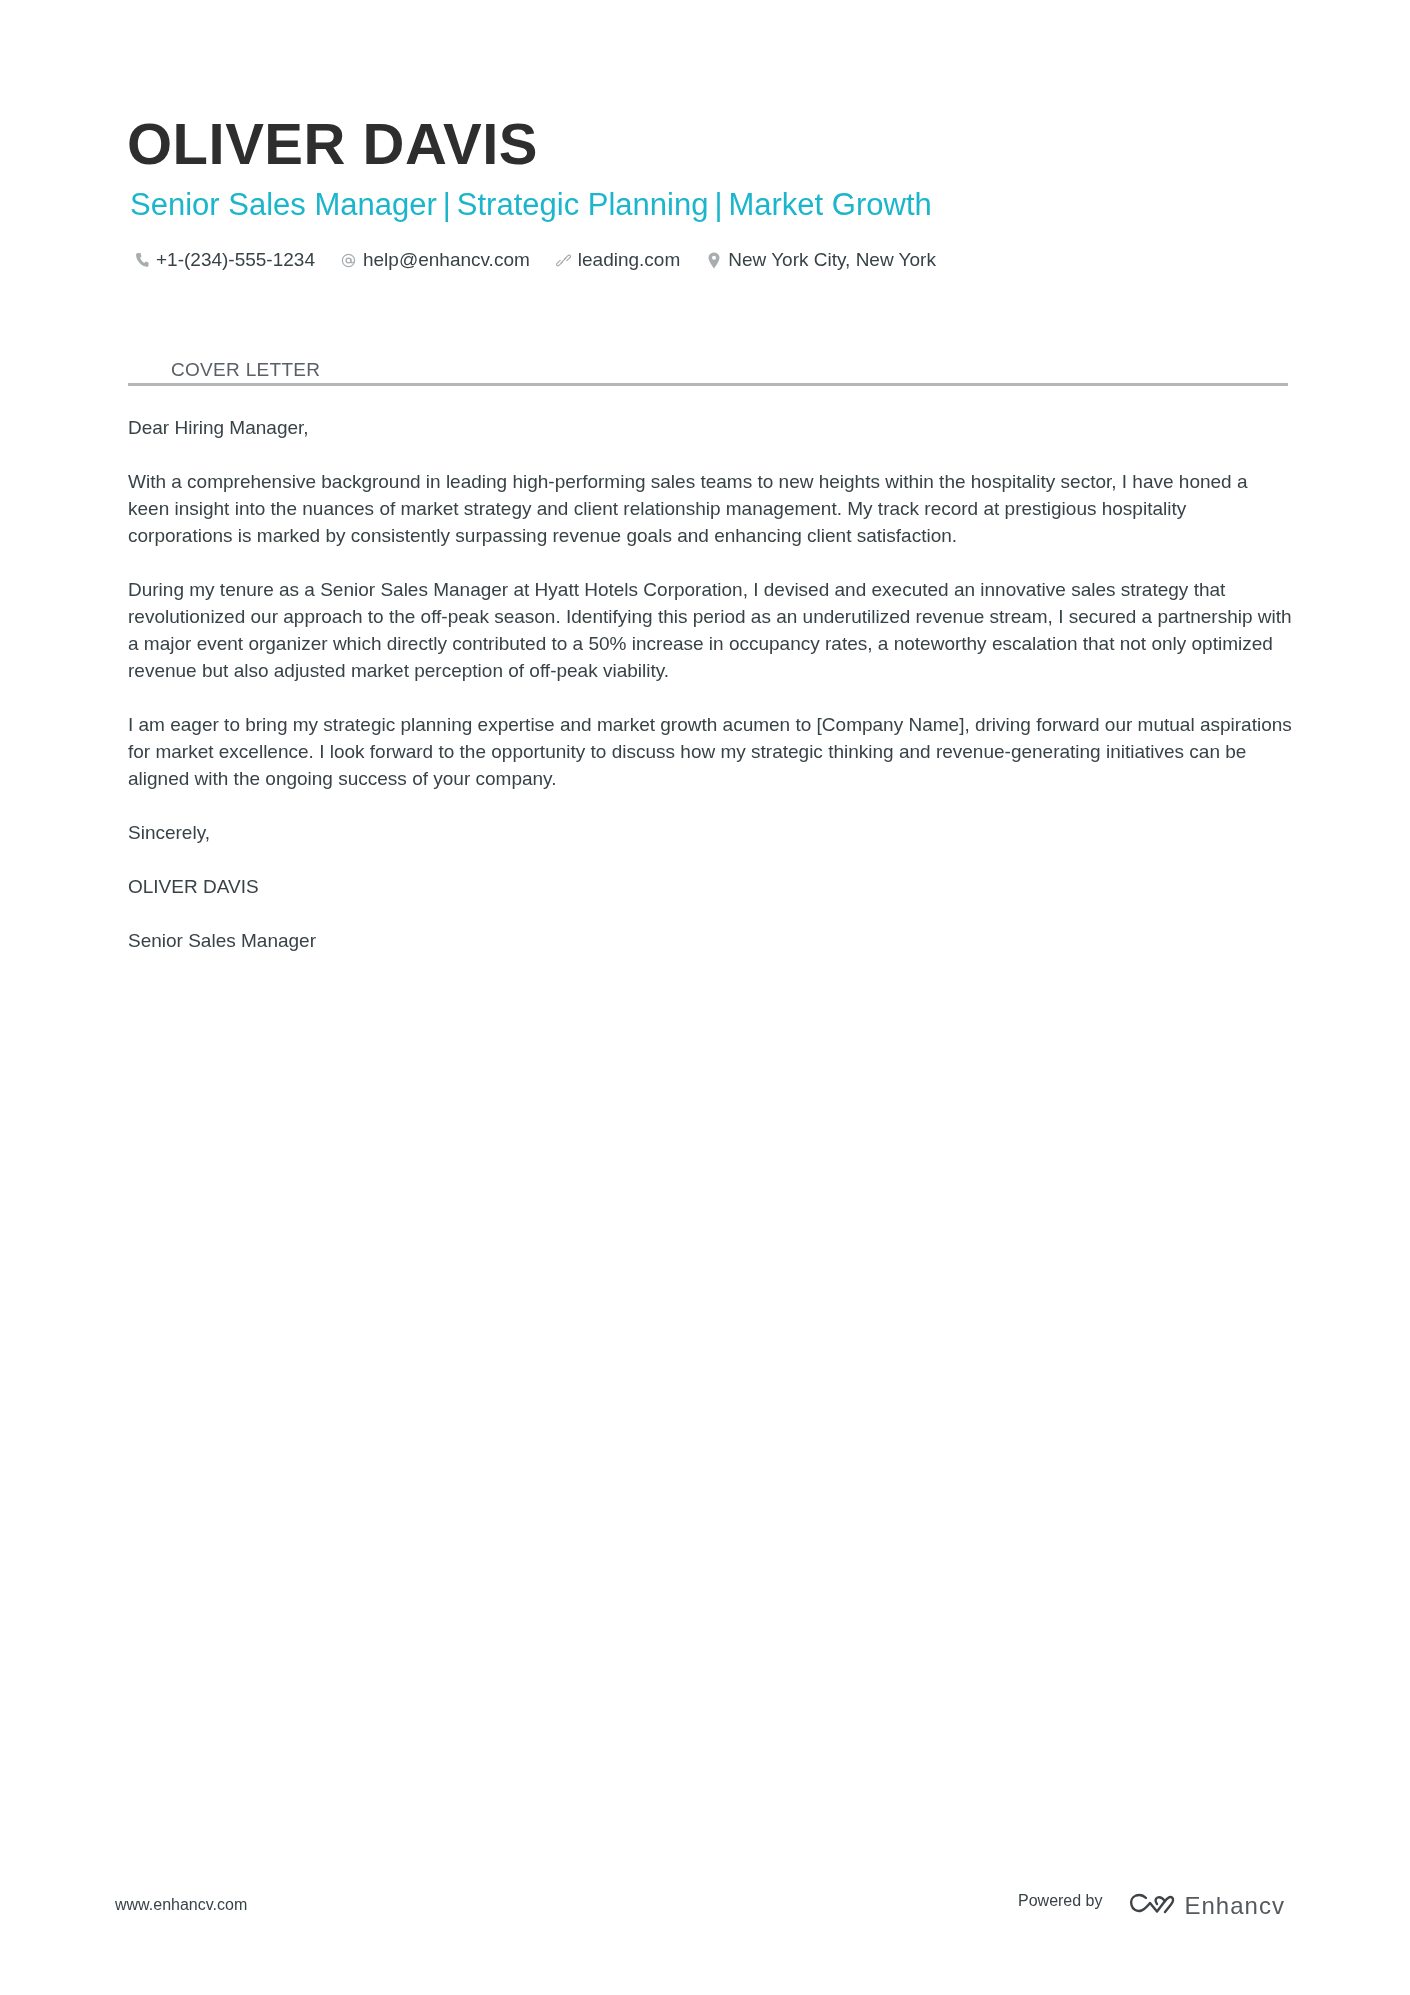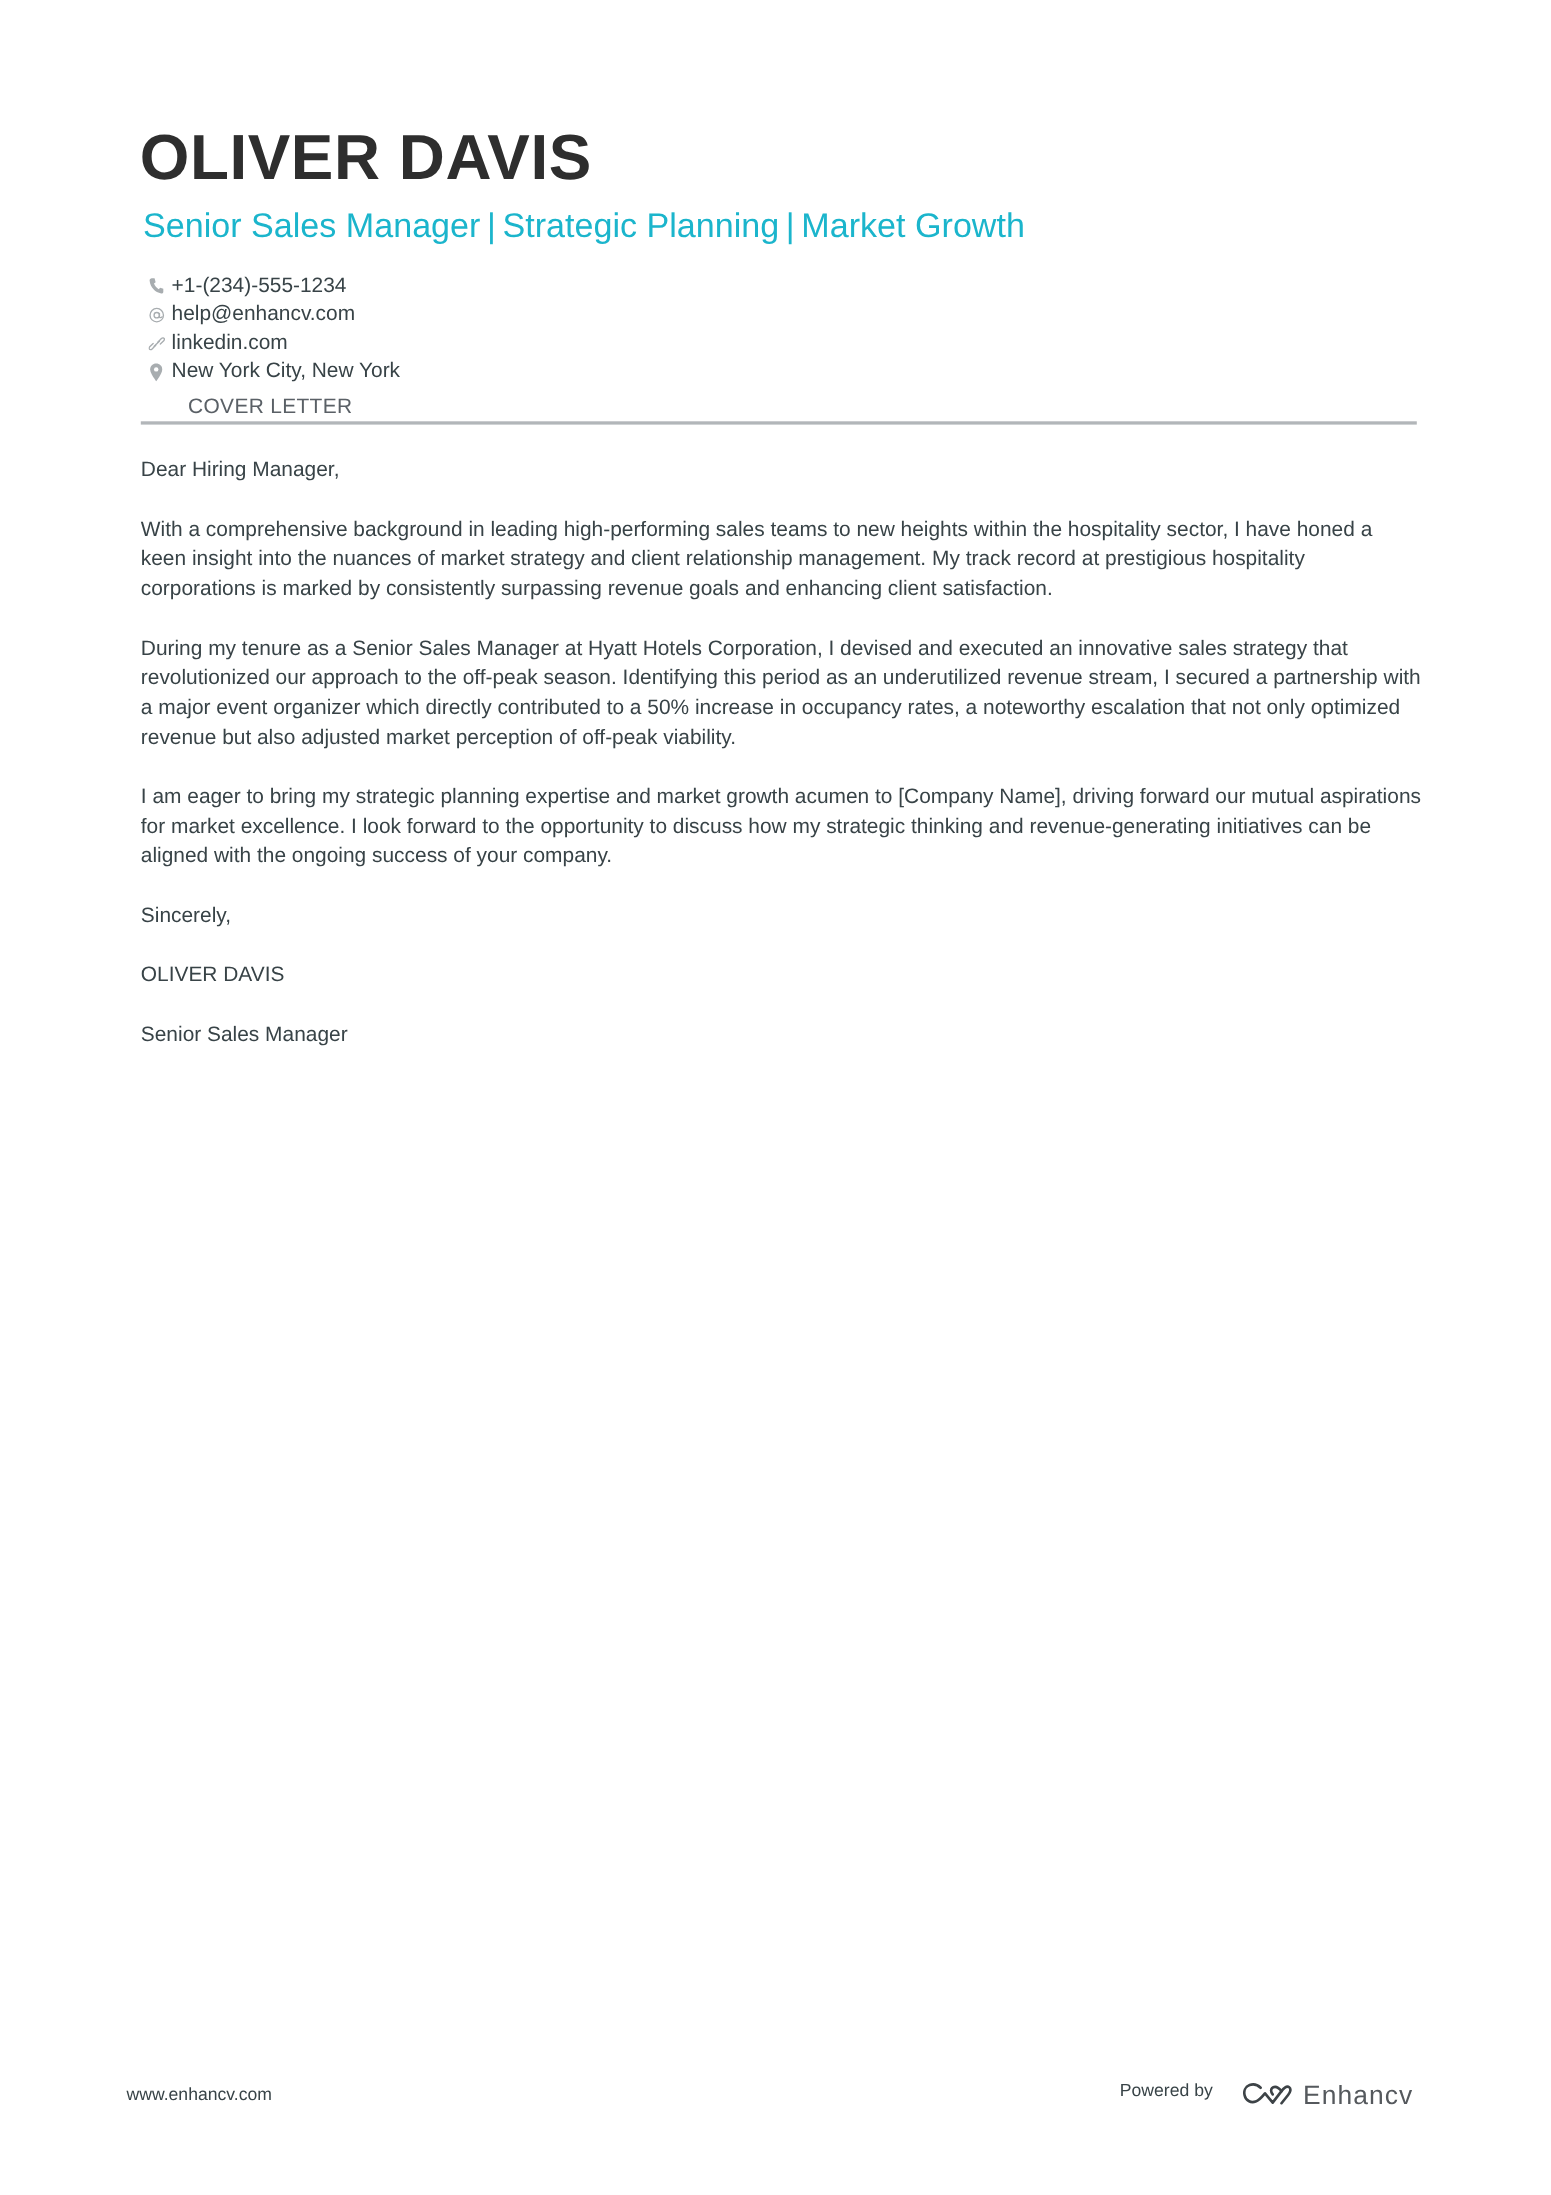--- a/index.html
+++ b/index.html
@@ -4,22 +4,22 @@
   <style>
     html, body { margin: 0; padding: 0; background: #ffffff; }
     body { width: 1410px; height: 1995px; position: relative; overflow: hidden;
            font-family: "Liberation Sans", "DejaVu Sans", sans-serif; color: #384347; }
     .page { position: absolute; left: 0; top: 0; width: 1410px; height: 1995px; text-decoration: underline; }
     .name { position: absolute; left: 127px; top: 112px; margin: 0;
             font-size: 58px; font-weight: bold; color: #2e2e2e; letter-spacing: 0.5px; line-height: 64px; }
     .subtitle { position: absolute; left: 130px; top: 183px; margin: 0;
                 font-size: 31px; color: #1bb5cc; line-height: 44px; white-space: nowrap; }
     .subtitle .sep { margin: 0 6px; }
-    .contacts { position: absolute; left: 134px; top: 247px; display: flex; align-items: flex-start;
-                font-size: 19px; color: #384347; line-height: 26px; white-space: nowrap; flex-direction: column; }
+    .contacts { position: absolute; left: 134px; top: 247px; display: flex; align-items: flex-end;
+                font-size: 19px; color: #384347; line-height: 26px; white-space: nowrap; }
     .contact { display: flex; align-items: center; margin-right: 26px; }
     .contact .icon { width: 16px; height: 18px; margin-right: 6px; display: inline-flex; align-items: center; justify-content: center; }
     .contact .icon svg { display: block; }
     .section-title { position: absolute; left: 128px; top: 358px; font-size: 19px; color: #5a6066;
                      letter-spacing: 0.3px; line-height: 24px; text-transform: uppercase; margin-left: 43px; }
     .rule { position: absolute; left: 128px; top: 383px; width: 1160px; height: 3px; background: #b2b6b9; }
     .letter { position: absolute; left: 128px; top: 414px; width: 1165px; font-size: 19px; line-height: 27px; color: #384347; }
     .letter p { margin: 0 0 27px 0; }
     .footer-left { position: absolute; left: 115px; top: 1895px; font-size: 16px; color: #384347; line-height: 20px; }
     .footer-right { position: absolute; left: 1018px; top: 1892px; display: flex; height: 26px; }
@@ -60,21 +60,21 @@
     <div class="contact">
       <span class="icon">
         <svg width="15" height="15" viewBox="0 0 16 16">
             <g fill="none" stroke="#a8adb0" stroke-width="1.3" stroke-linecap="round">
               <path d="M7 9.5 L3.5 13 C2.6 13.9 1.2 13.9 0.9 13.1 C0.3 12.4 0.6 11.6 1.2 11 L4.5 7.8"></path>
               <path d="M9 6.5 L12.5 3 C13.4 2.1 14.8 2.1 15.1 2.9 C15.7 3.6 15.4 4.4 14.8 5 L11.5 8.2"></path>
               <path d="M5.5 10.5 L10.5 5.5"></path>
             </g>
           </svg>
       </span>
-      <span>linkedin.com</span>
+      <span>leading.com</span>
     </div>
     <div class="contact">
       <span class="icon">
         <svg width="12" height="17" viewBox="0 0 12 17">
             <path d="M6 0.5 C2.9 0.5 0.5 2.9 0.5 5.8 C0.5 9.5 6 16.5 6 16.5 C6 16.5 11.5 9.5 11.5 5.8 C11.5 2.9 9.1 0.5 6 0.5 Z" fill="#a8adb0"></path>
             <circle cx="6" cy="5.8" r="2" fill="#ffffff"></circle>
           </svg>
       </span>
       <span>New York City, New York</span>
     </div>

